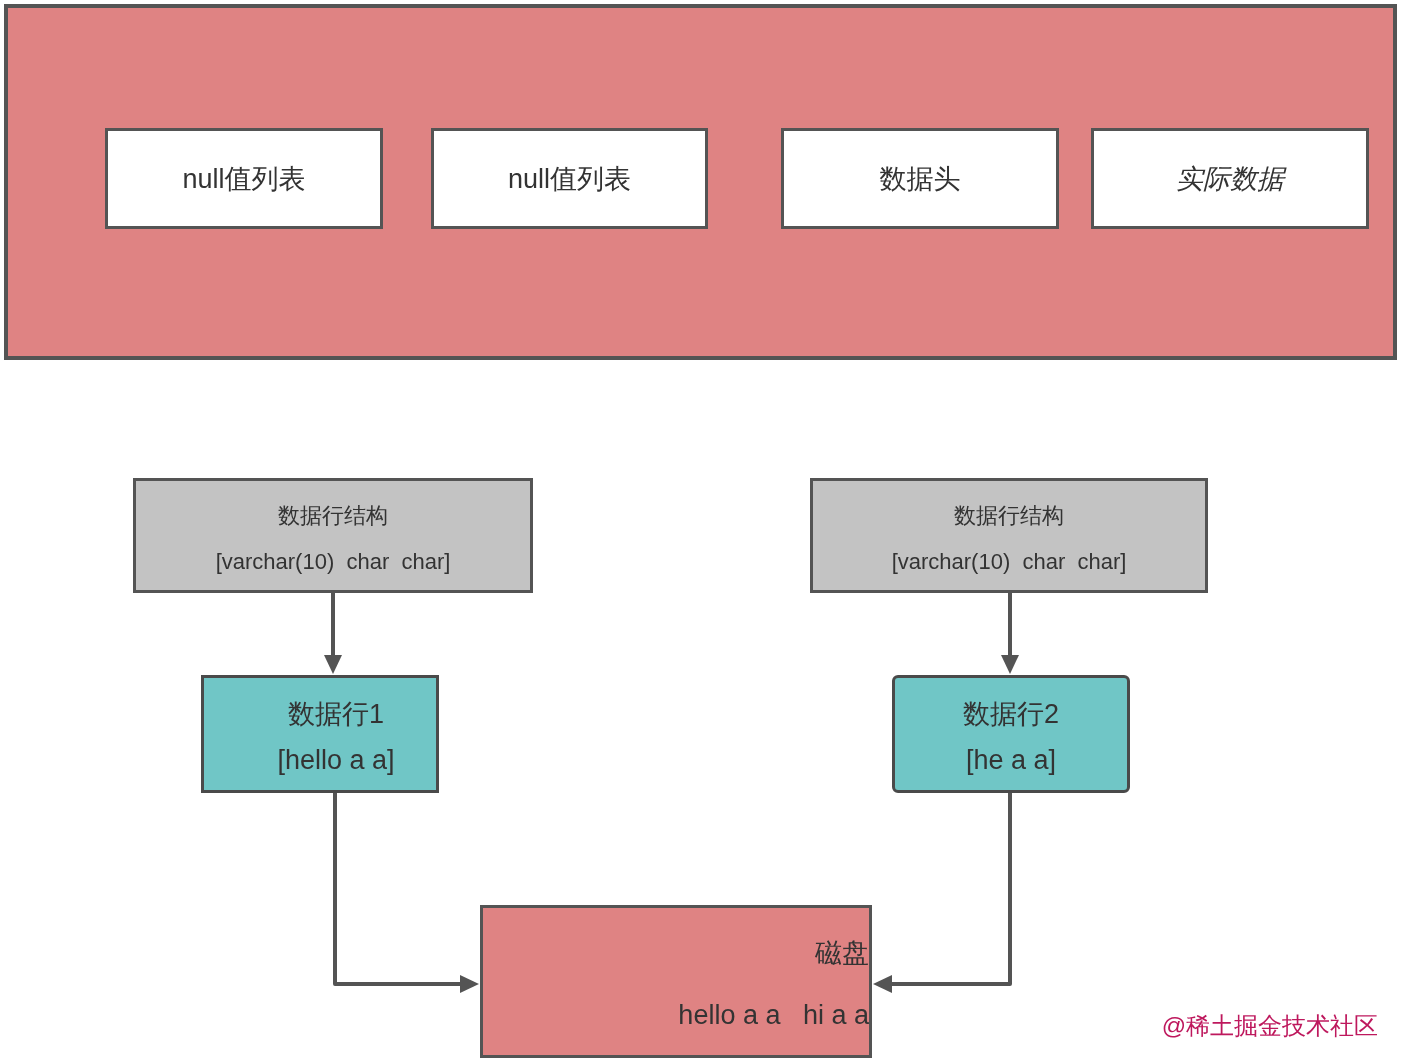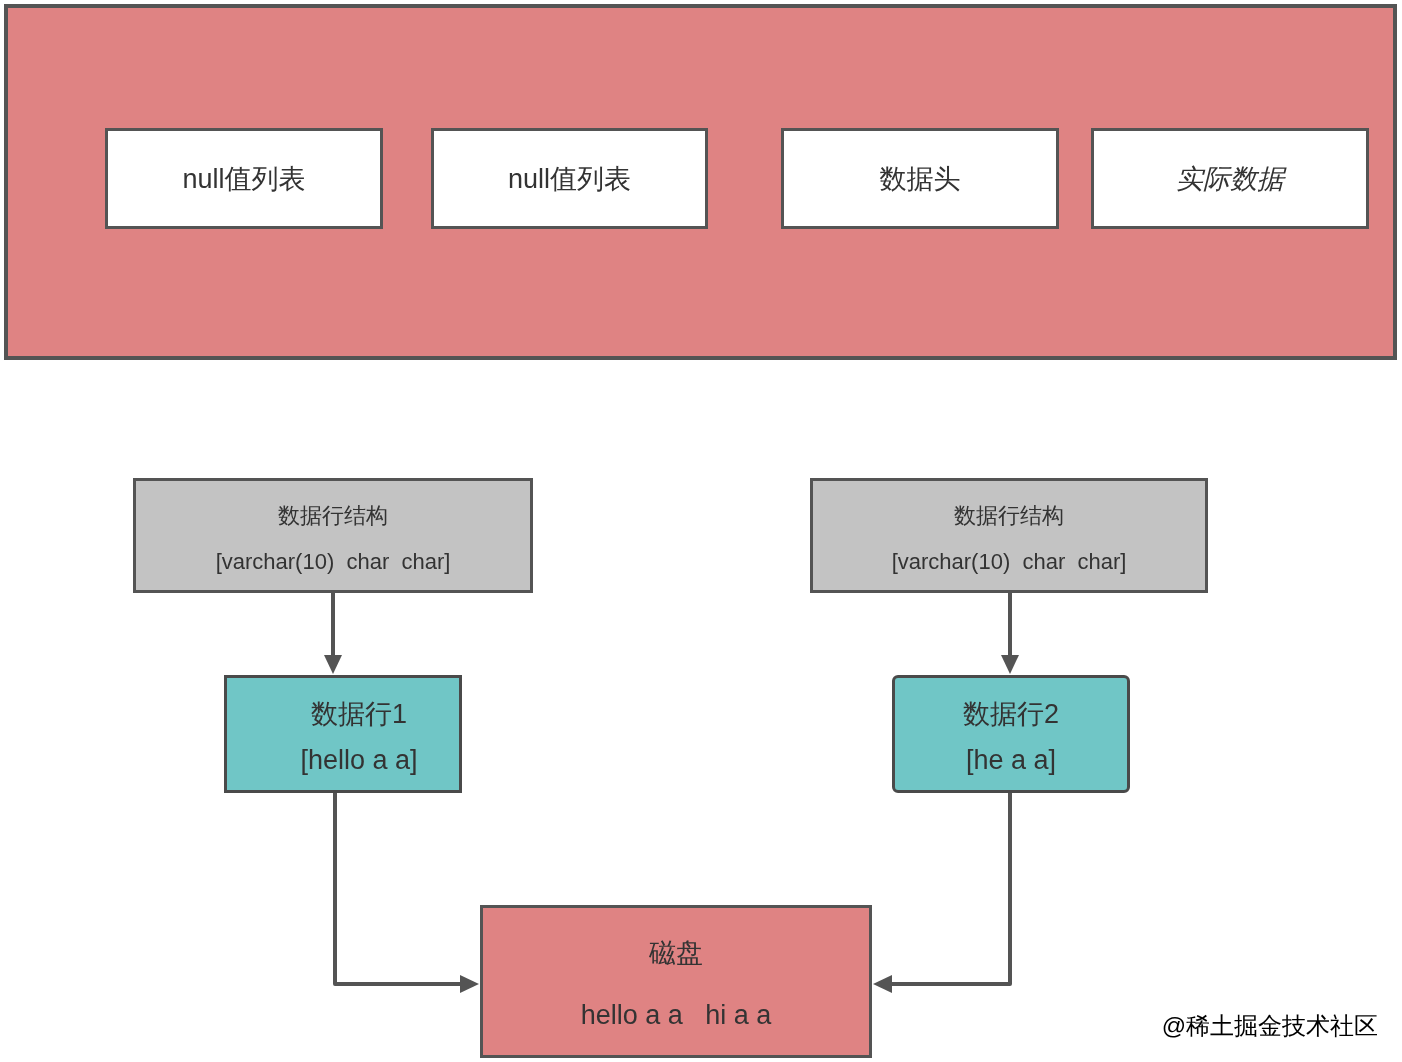--- a/index.html
+++ b/index.html
@@ -48,46 +48,46 @@
 
   
   .datarow-box {
     top: 675px; height: 118px; width: 238px;
     background: #70c6c6;
     border: 3px solid #4a4a4a;
     display: flex; flex-direction: column; align-items: center; justify-content: center;
     padding-top: 6px;
     font-size: 27px; line-height: 46px;
   }
-  .datarow-left  { left: 224px; padding-left: 32px; }
+  .datarow-left  { left: 201px; padding-left: 32px; }
   .datarow-right { left: 892px; border-radius: 6px; }
 
   
   .disk-box {
     left: 480px; top: 905px; width: 392px; height: 153px;
     background: #df8383;
     border: 3px solid #545454;
-    display: flex; flex-direction: column; align-items: center; justify-content: center;
+    display: flex; flex-direction: column; align-items: flex-end; justify-content: center;
     gap: 34px; padding-top: 5px;
     font-size: 27px; line-height: 28px;
   }
 
   .subtitle { white-space: pre; }
 
   .connectors {
     position: absolute; left: 0; top: 0;
     width: 1402px; height: 1062px;
     pointer-events: none;
   }
 
   .watermark {
     position: absolute;
     right: 24px; top: 1010px;
     font-size: 24px;
-    color: #000000;
+    color: #be185d;
   }
 </style>
 </head>
 <body>
 
 <div class="canvas">
 
   <div class="box header-container">
     <div class="box segment-box seg-1">
       <span>null值列表</span>

